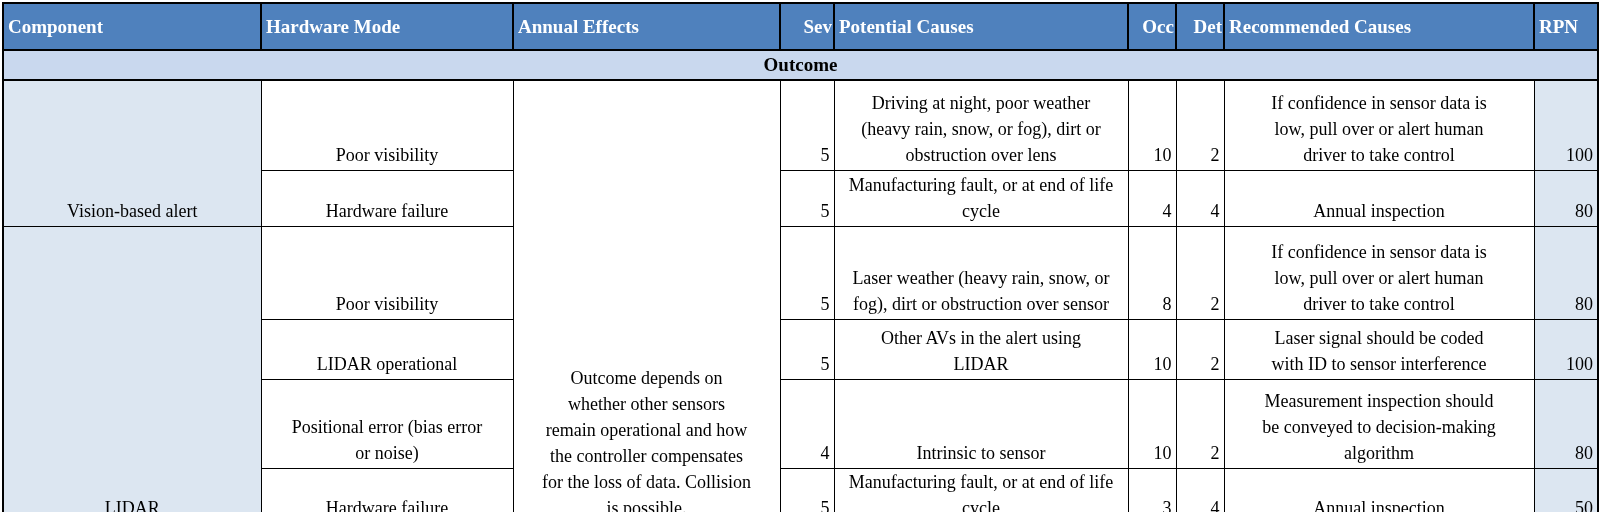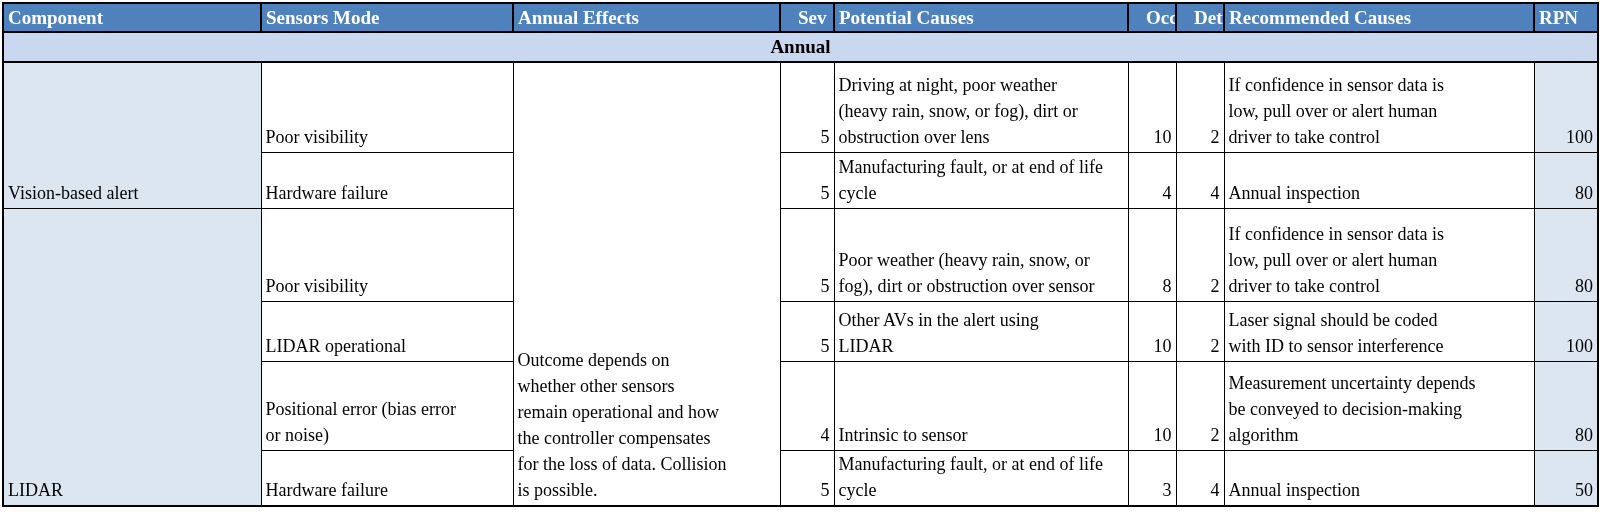--- a/index.html
+++ b/index.html
@@ -39,46 +39,46 @@
     color:var(--header-text);
     font-weight:bold;
     font-size:19px;
     text-align:left;
     vertical-align:middle;
     border:2px solid var(--border);
     padding:2px 4px;
     white-space:nowrap;
     overflow:hidden;
   }
-  th.center{text-align:left;padding:2px 17px;}
+  th.center{text-align:right;padding:2px 1px;}
 
   td{
     border:1px solid var(--border);
     font-size:18px;
     line-height:26px;
     color:#000000;
     vertical-align:bottom;
-    text-align:left;
+    text-align:center;
     padding:0 4px 2px 4px;
     white-space:pre-line;
     overflow:hidden;
   }
   td.section{
     background:var(--section-bg);
     font-weight:bold;
     font-size:19px;
     text-align:center;
     vertical-align:middle;
     border-top:2px solid var(--border);
     border-bottom:2px solid var(--border);
     padding:1px 4px;
   }
   td.accent{background:var(--accent-bg);}
   td.num{text-align:right;}
-  tr.hdr{height:29px;}
+  tr.hdr{height:47px;}
   tr.sec{height:29px;}
   tr.r1{height:90px;}
   tr.r2{height:56px;}
   tr.r3{height:93px;}
   tr.r4{height:60px;}
   tr.r5{height:89px;}
   tr.r6{height:55px;}
 </style>
 </head>
 <body>
@@ -92,32 +92,32 @@
       <col class="c-sev">
         <col class="c-causes">
         <col class="c-occ">
       <col class="c-det">
         <col class="c-action">
         <col class="c-rpn">
     </colgroup>
     <tbody>
       <tr class="hdr">
         <th>Component</th>
-        <th>Sensors Mode</th>
+        <th>Hardware Mode</th>
         <th>Annual Effects</th>
         <th class="center">Sev</th>
         <th>Potential Causes</th>
         <th class="center">Occ</th>
         <th class="center">Det</th>
         <th>Recommended Causes</th>
         <th>RPN</th>
       </tr>
 
       <tr class="sec">
-        <td class="section" colspan="9">Annual</td>
+        <td class="section" colspan="9">Outcome</td>
       </tr>
 
       <tr class="r1">
         <td class="accent" rowspan="2">Vision-based alert</td>
         <td>Poor visibility</td>
         <td rowspan="6">Outcome depends on
 whether other sensors
 remain operational and how
 the controller compensates
 for the loss of data. Collision
@@ -142,21 +142,21 @@
         <td class="num">4</td>
         <td class="num">4</td>
         <td>Annual inspection</td>
         <td class="num accent">80</td>
       </tr>
 
       <tr class="r3">
         <td class="accent" rowspan="4">LIDAR</td>
         <td>Poor visibility</td>
         <td class="num">5</td>
-        <td>Poor weather (heavy rain, snow, or
+        <td>Laser weather (heavy rain, snow, or
 fog), dirt or obstruction over sensor</td>
         <td class="num">8</td>
         <td class="num">2</td>
         <td>If confidence in sensor data is
 low, pull over or alert human
 driver to take control</td>
         <td class="num accent">80</td>
       </tr>
 
       <tr class="r4">
@@ -171,21 +171,21 @@
         <td class="num accent">100</td>
       </tr>
 
       <tr class="r5">
         <td>Positional error (bias error
 or noise)</td>
         <td class="num">4</td>
         <td>Intrinsic to sensor</td>
         <td class="num">10</td>
         <td class="num">2</td>
-        <td>Measurement uncertainty depends
+        <td>Measurement inspection should
 be conveyed to decision-making
 algorithm</td>
         <td class="num accent">80</td>
       </tr>
 
       <tr class="r6">
         <td>Hardware failure</td>
         <td class="num">5</td>
         <td>Manufacturing fault, or at end of life
 cycle</td>

